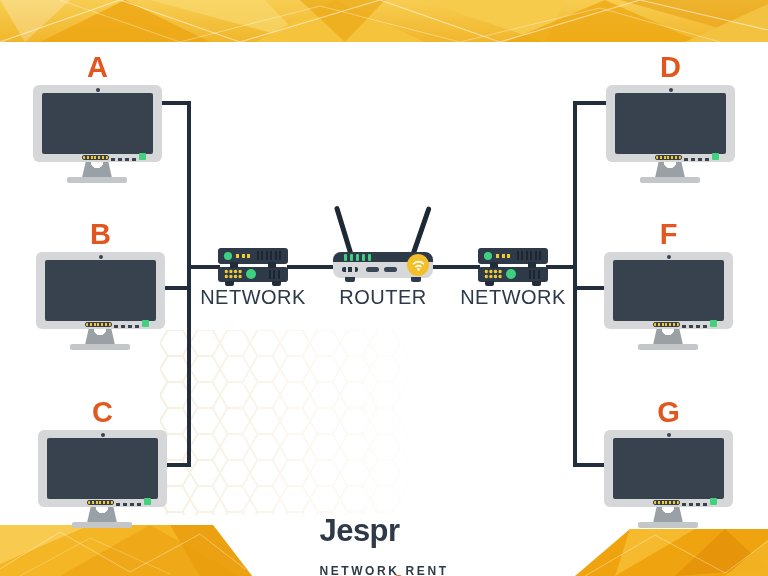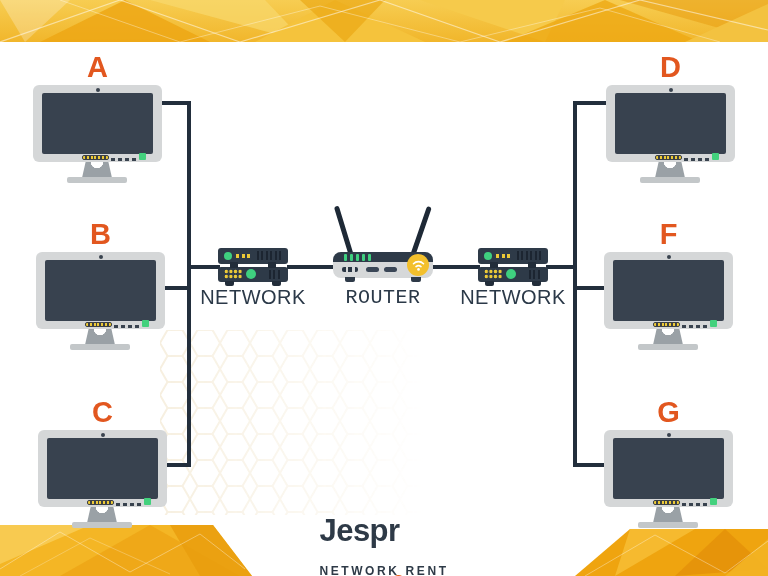--- a/index.html
+++ b/index.html
@@ -280,21 +280,21 @@
         <svg width="15" height="14" viewBox="0 0 24 22">
           <path d="M4 9 a11 11 0 0 1 16 0" fill="none" stroke="#ffffff" stroke-width="2.6" stroke-linecap="round"></path>
           <path d="M8 13.5 a6.5 6.5 0 0 1 8 0" fill="none" stroke="#ffffff" stroke-width="2.6" stroke-linecap="round"></path>
           <circle cx="12" cy="18" r="2.1" fill="#ffffff"></circle>
         </svg>
       </div>
     </div>
     <span class="r-foot l"></span>
     <span class="r-foot r"></span>
   </div>
-  <div class="dev-label" style="left:318px; top:286px;font-family:Liberation Mono, monospace;">ROUTER</div>
+  <div class="dev-label" style="left:318px; top:286px;">ROUTER</div>
 
   <div class="switch" style="left:478px; top:248px;">
     <div class="sw-unit">
       <span class="sw-led"></span>
       <span class="sw-dots3"></span>
       <span class="sw-vents v6"></span>
     </div>
     <div class="sw-unit">
       <span class="sw-dotgrid"></span>
       <span class="sw-led big"></span>

